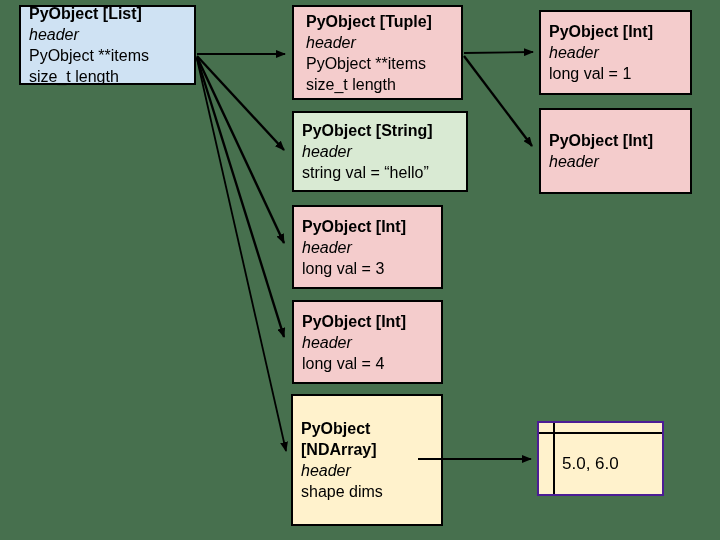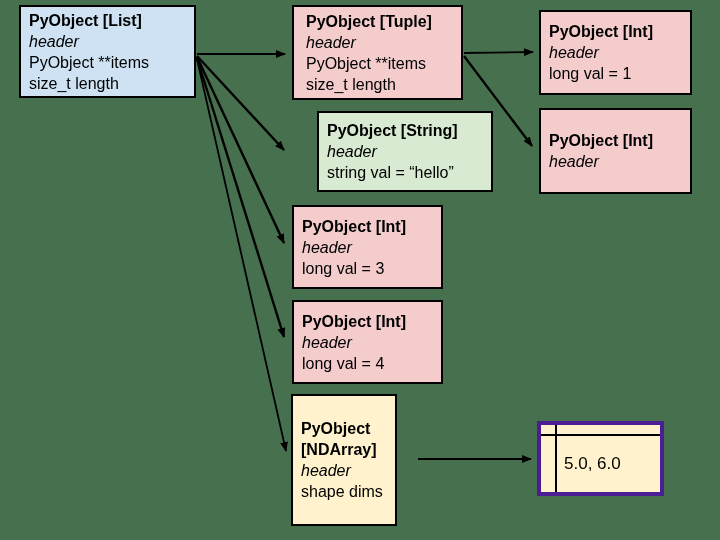--- a/index.html
+++ b/index.html
@@ -23,38 +23,38 @@
     flex-direction: column;
     justify-content: center;
     padding-left: 8px;
     padding-right: 4px;
     line-height: 21px;
   }
   .node .title { font-weight: bold; }
   .node .hdr   { font-style: italic; }
   .blue   { background: #cfe2f3; }
   .pink   { background: #f4cccc; }
-  .green  { background: #d9ead3; margin-left: 25px; }
+  .green  { background: #d9ead3; }
   .yellow { background: #fff2cc; }
 
-  .node-list    { left: 19px;  top: 5px;   width: 177px; height: 93px; }
+  .node-list    { left: 19px;  top: 5px;   width: 177px; height: 80px; }
   .node-tuple   { left: 292px; top: 5px;   width: 171px; height: 95px; padding-left: 12px; }
   .node-int1    { left: 539px; top: 10px;  width: 153px; height: 85px; }
   .node-int2    { left: 539px; top: 108px; width: 153px; height: 86px; }
   .node-string  { left: 292px; top: 111px; width: 176px; height: 81px; }
   .node-int3    { left: 292px; top: 205px; width: 151px; height: 84px; }
   .node-int4    { left: 292px; top: 300px; width: 151px; height: 84px; }
-  .node-ndarray { left: 291px; top: 394px; width: 106px; height: 132px; }
+  .node-ndarray { left: 291px; top: 394px; width: 152px; height: 132px; }
 
   .datacell {
     position: absolute;
     left: 537px; top: 421px; width: 127px; height: 75px;
     box-sizing: border-box;
     background: #fff2cc;
-    border: 4px solid #4c1d95;
+    border: 2px solid #4c1d95;
   }
   .datacell .vline {
     position: absolute; left: 14px; top: 0; bottom: 0; width: 2px;
     background: #000;
   }
   .datacell .hline {
     position: absolute; top: 9px; left: 0; right: 0; height: 2px;
     background: #000;
   }
   .datacell .val {

